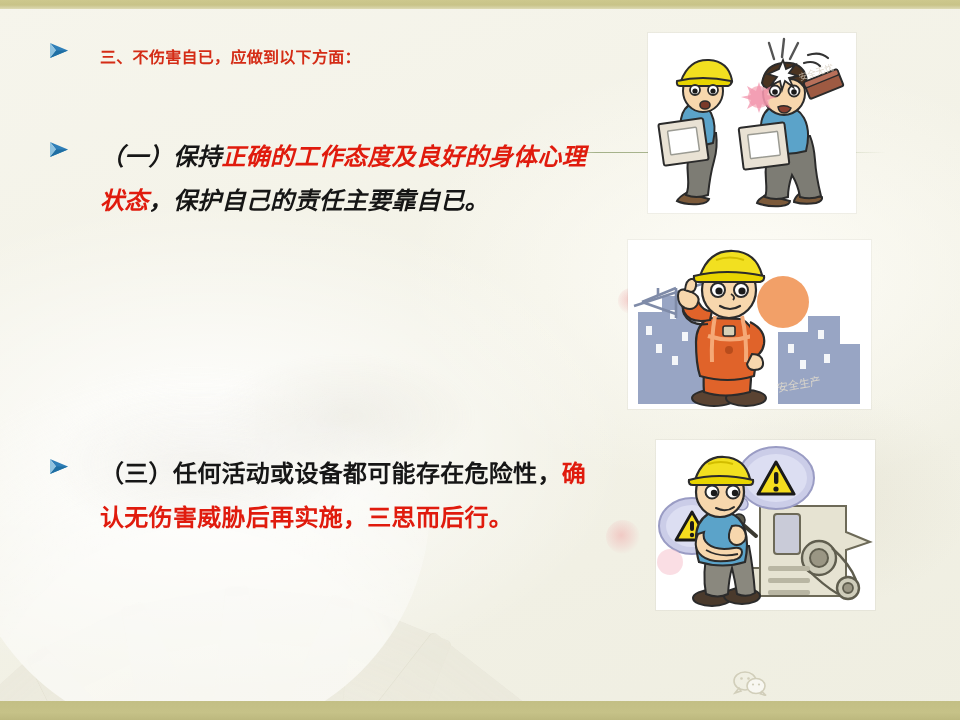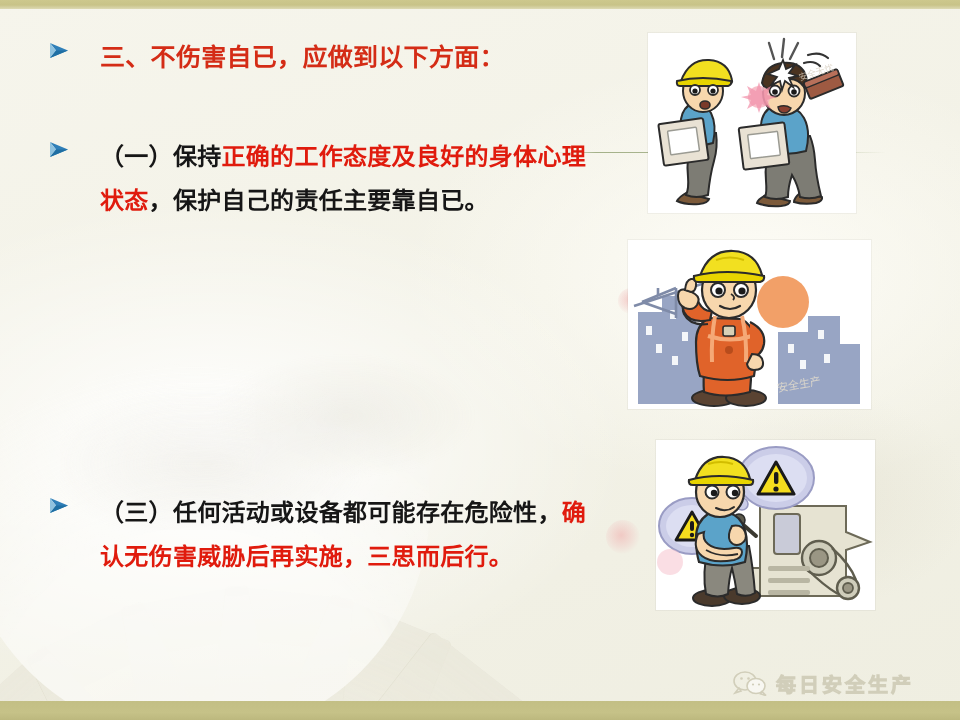--- a/index.html
+++ b/index.html
@@ -74,21 +74,21 @@
   .bullet-line{display:flex;align-items:flex-start;}
   .arrow{
     flex:0 0 auto;width:22px;height:30px;margin-right:30px;
     position:relative;top:4px;
   }
   .para-body{
     font-size:24px;line-height:44px;font-weight:bold;
     letter-spacing:.3px;color:#1b1b1b;
     font-family:"DejaVu Sans","Liberation Sans",sans-serif;
   }
-  .title .para-body{color:#d42c16;font-size:25px;}
+  .title .para-body{color:#d42c16;font-size:16px;}
   .red{color:#e01b0d;}
   .dark{color:#161616;}
   
   .photo{position:absolute;background:#ffffff;box-shadow:0 0 0 1px rgba(0,0,0,.04);overflow:hidden;}
   
   .footer-mark{
     position:absolute;left:733px;top:666px;width:215px;height:34px;
     display:flex;align-items:center;gap:9px;opacity:.55;
   }
   .wechat-icon{width:34px;height:26px;position:relative;flex:0 0 auto;}
@@ -132,35 +132,35 @@
           <svg width="22" height="22" viewBox="0 0 22 22">
             <polygon points="2,3 20,10.5 2,18 8,10.5" fill="#2f7fb8"></polygon>
             <polygon points="2,3 8,10.5 2,18" fill="#8fc2df"></polygon>
             <polygon points="8,10.5 20,10.5 2,18" fill="#1d6punt" style="fill:#1f6fa3"></polygon>
           </svg>
         </span>
         <span class="para-body">三、不伤害自已，应做到以下方面：</span>
       </div>
     </div>
 
-    <div class="para" style="top:135px;">
+    <div class="para" style="top:135px;font-style:italic;">
       <div class="bullet-line">
         <span class="arrow">
           <svg width="22" height="22" viewBox="0 0 22 22">
             <polygon points="2,3 20,10.5 2,18 8,10.5" fill="#2f7fb8"></polygon>
             <polygon points="2,3 8,10.5 2,18" fill="#8fc2df"></polygon>
             <polygon points="8,10.5 20,10.5 2,18" fill="#1f6fa3"></polygon>
           </svg>
         </span>
         <span class="para-body"><span class="dark">（一）保持</span><span class="red">正确的工作态度及良好的身体心理状态</span><span class="dark">，保护自己的责任主要靠自已。</span></span>
       </div>
     </div>
 
 
-    <div class="para" style="top:491px;">
+    <div class="para" style="top:452px;">
       <div class="bullet-line">
         <span class="arrow">
           <svg width="22" height="22" viewBox="0 0 22 22">
             <polygon points="2,3 20,10.5 2,18 8,10.5" fill="#2f7fb8"></polygon>
             <polygon points="2,3 8,10.5 2,18" fill="#8fc2df"></polygon>
             <polygon points="8,10.5 20,10.5 2,18" fill="#1f6fa3"></polygon>
           </svg>
         </span>
         <span class="para-body"><span class="dark">（三）任何活动或设备都可能存在危险性，</span><span class="red">确认无伤害威胁后再实施，三思而后行。</span></span>
       </div>
@@ -368,16 +368,15 @@
         <ellipse cx="12" cy="11" rx="11" ry="9" fill="none" stroke="#b9b49a" stroke-width="1.6"></ellipse>
         <path d="M6 18 l-4 5 l6 -2 z" fill="none" stroke="#b9b49a" stroke-width="1.6"></path>
         <circle cx="8.5" cy="8.5" r="1.3" fill="#b9b49a"></circle>
         <circle cx="15.5" cy="8.5" r="1.3" fill="#b9b49a"></circle>
         <ellipse cx="23" cy="16" rx="9" ry="7.5" fill="#ffffff" stroke="#b9b49a" stroke-width="1.6"></ellipse>
         <path d="M29 21.5 l4 4 l-5.5 -1.6 z" fill="#ffffff" stroke="#b9b49a" stroke-width="1.6"></path>
         <circle cx="20" cy="14.5" r="1.1" fill="#b9b49a"></circle>
         <circle cx="26" cy="14.5" r="1.1" fill="#b9b49a"></circle>
       </svg>
     </span>
-    <span class="footer-text">每日安全生产</span>
   </div>
 
 </div>
 
 </body></html>

